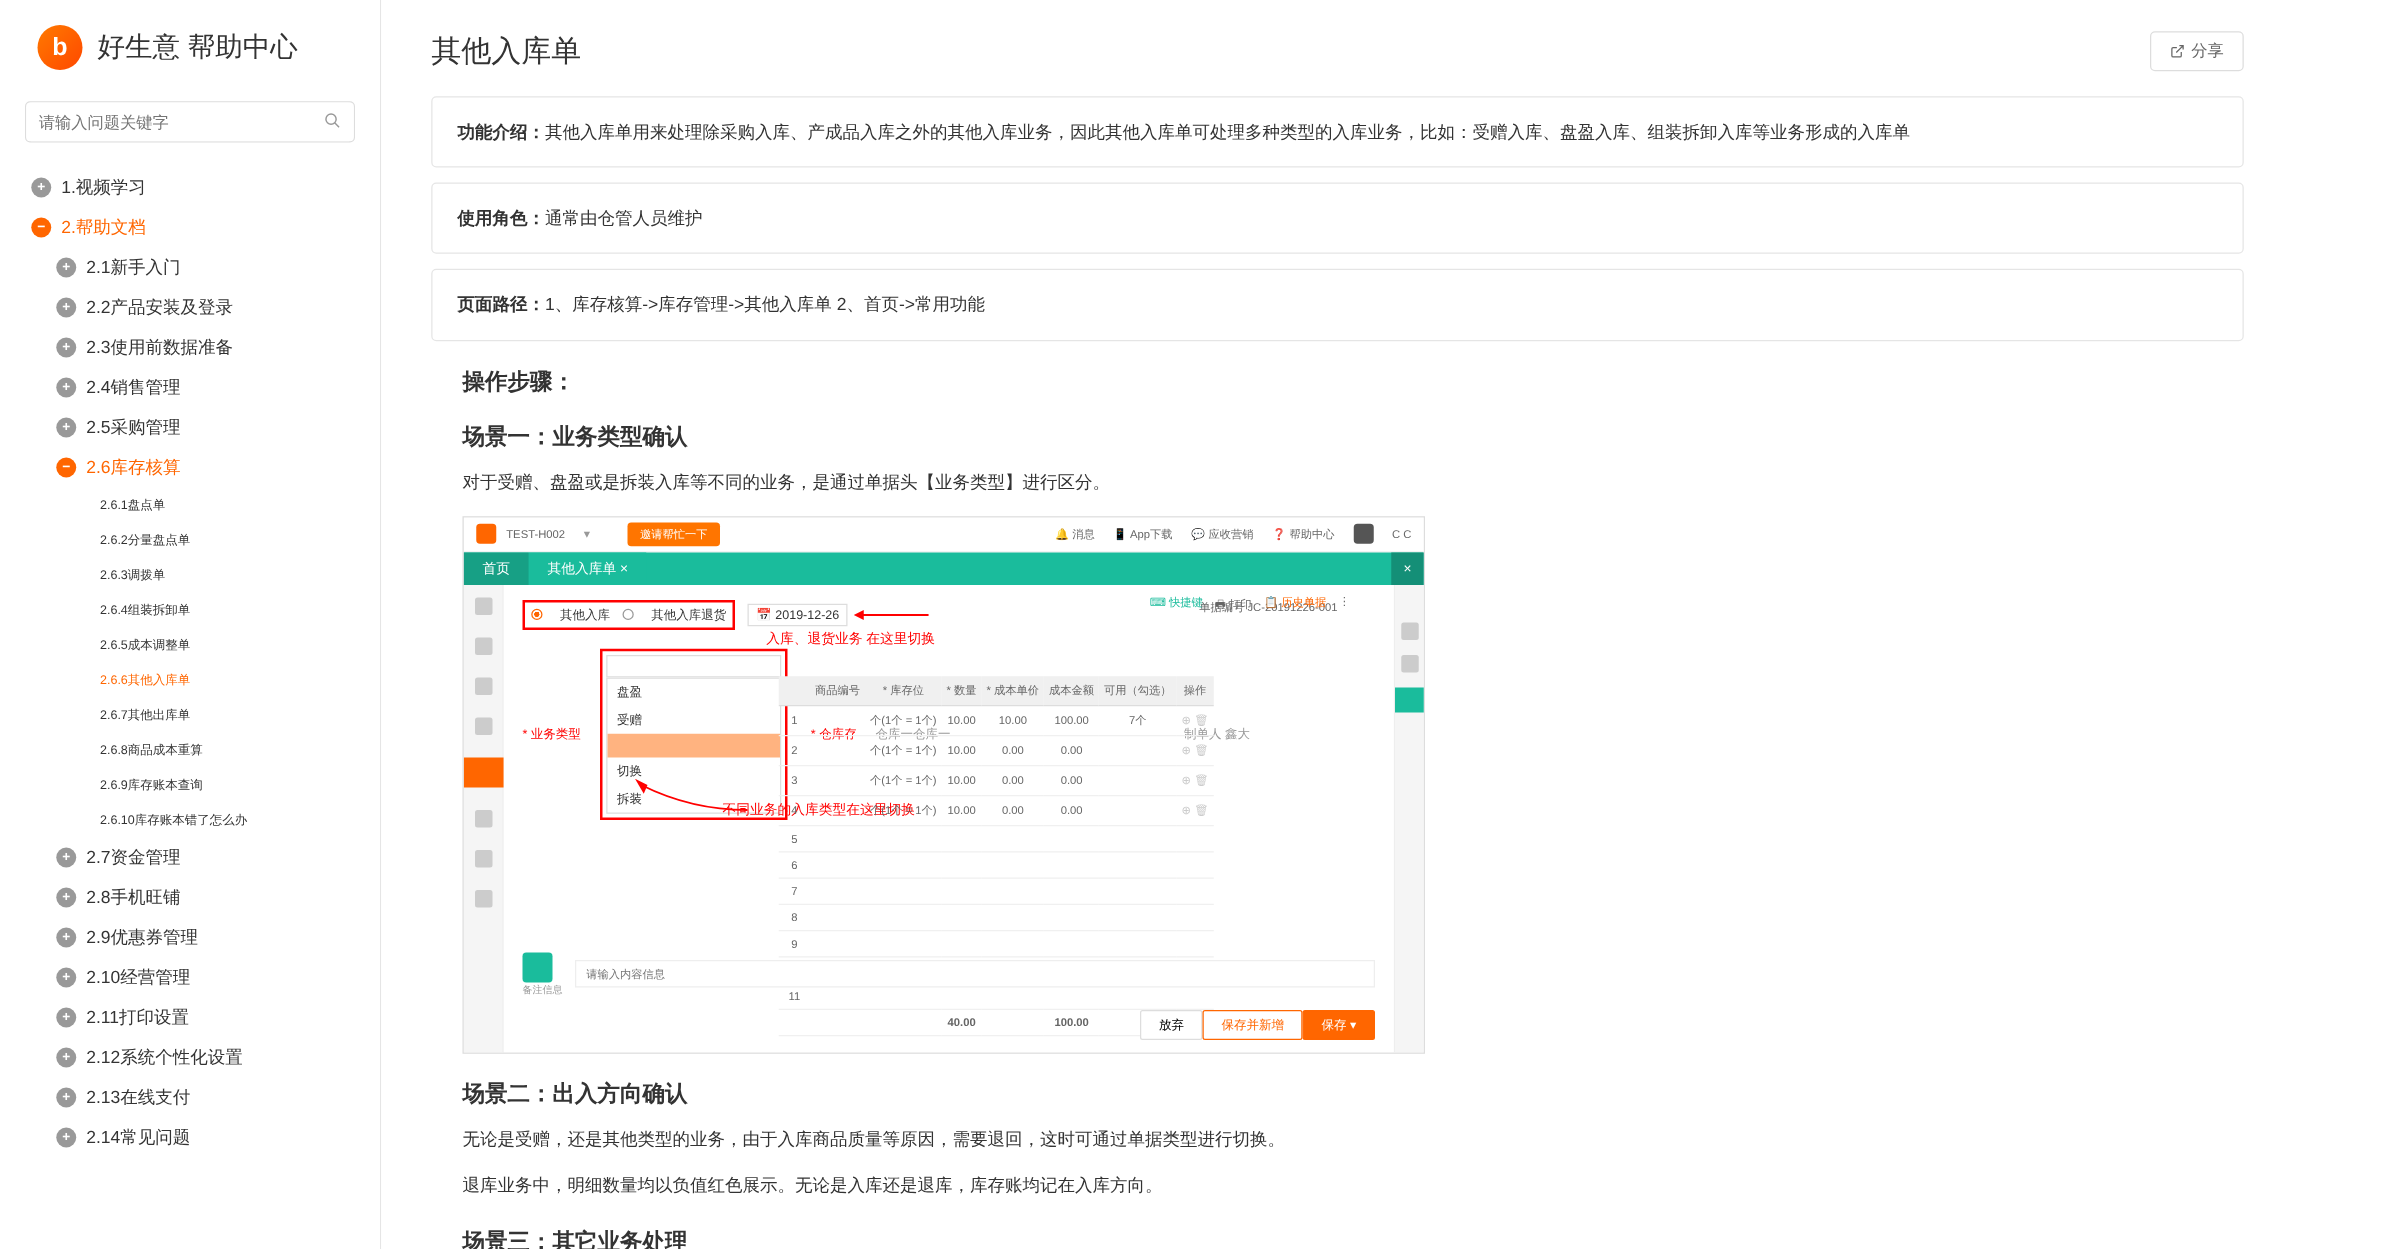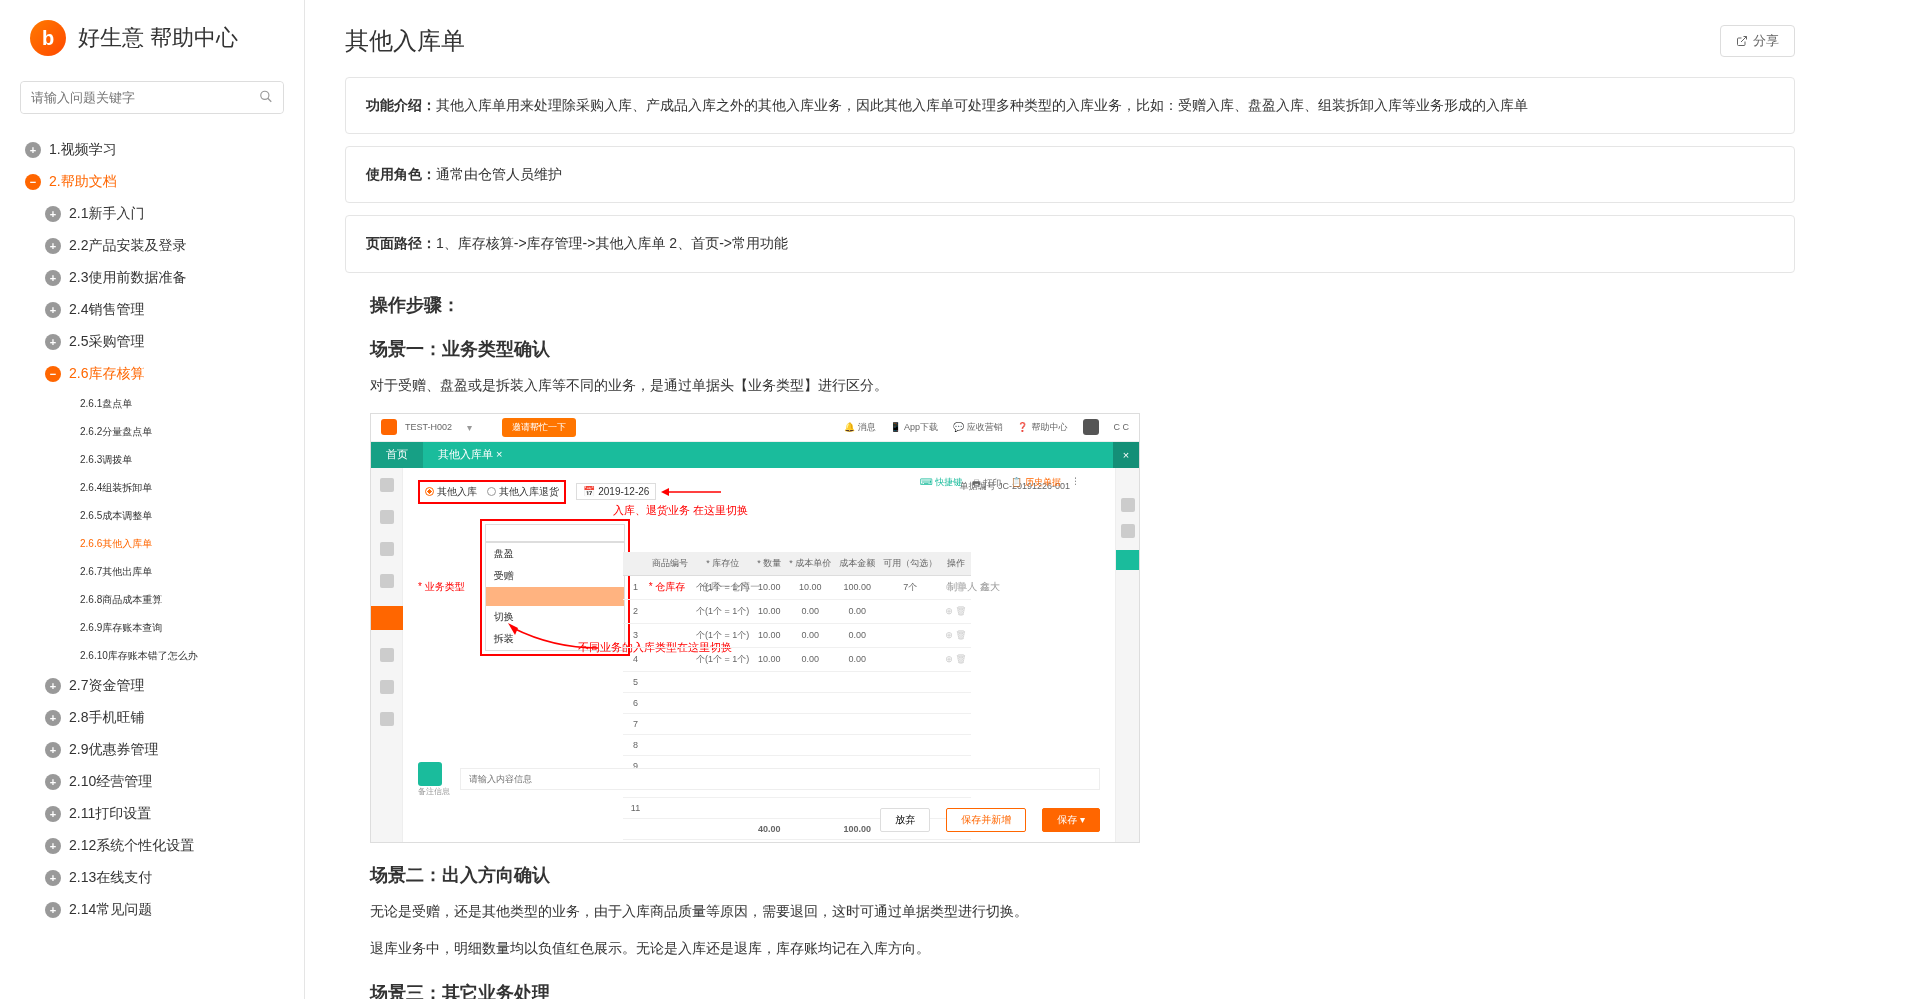--- a/index.html
+++ b/index.html
@@ -54,41 +54,41 @@
     .ss-close { margin-left: auto; width: 26px; background: #148f77; color: white; display: flex; align-items: center; justify-content: center; font-size: 11px; }
     
     .ss-body { display: flex; height: calc(100% - 54px); }
     .ss-leftnav { width: 32px; background: #f5f5f5; border-right: 1px solid #eee; display: flex; flex-direction: column; align-items: center; padding-top: 10px; gap: 18px; }
     .ss-nav-icon { width: 14px; height: 14px; background: #ccc; border-radius: 2px; }
     .ss-nav-icon.active { background: #ff6600; width: 32px; height: 24px; border-radius: 0; margin-left: 0; }
     
     .ss-content { flex: 1; padding: 12px 15px; background: white; position: relative; }
     .ss-row1 { display: flex; align-items: center; gap: 10px; font-size: 10px; margin-bottom: 8px; }
     .ss-redbox1 { border: 2px solid red; padding: 3px 5px; display: inline-flex; gap: 10px; align-items: center; }
-    .ss-radio { display: inline-flex; align-items: center; gap: 3px; font-size: 10px; }
+    .ss-radio { display: inline-flex; align-items: center; gap: 14px; font-size: 10px; }
     .ss-radio-dot { width: 9px; height: 9px; border: 1px solid #999; border-radius: 50%; }
     .ss-radio-dot.checked { border-color: #ff6600; background: radial-gradient(#ff6600 40%, white 45%); }
     .ss-date { border: 1px solid #ddd; padding: 2px 6px; font-size: 10px; }
     
     .ss-row2 { display: flex; align-items: center; gap: 15px; font-size: 10px; margin-bottom: 8px; }
     .ss-dropdown { border: 2px solid red; padding: 3px; display: inline-block; position: relative; }
     .ss-dropdown-input { border: 1px solid #ddd; width: 140px; height: 18px; font-size: 10px; padding: 0 5px; }
     .ss-dropdown-list { border: 1px solid #ddd; background: white; width: 140px; font-size: 10px; }
     .ss-dropdown-item { padding: 4px 8px; }
     .ss-dropdown-item.hover { background: #ffb380; }
     
-    .ss-table { width: 100%; font-size: 9px; border-collapse: collapse; margin-top: 16px; }
+    .ss-table { width: 100%; font-size: 9px; border-collapse: collapse; margin-top: 5px; }
     .ss-table th { background: #f0f0f0; padding: 5px 4px; text-align: center; border-bottom: 1px solid #ddd; font-weight: normal; color: #666; }
     .ss-table td { padding: 5px 4px; text-align: center; border-bottom: 1px solid #f0f0f0; color: #666; }
     .ss-table .num-col { width: 25px; }
     
     .ss-annotation2 { color: red; font-size: 11px; position: absolute; }
     .ss-arrow-svg { position: absolute; }
     
-    .ss-footer { position: absolute; bottom: 10px; right: 15px; display: flex; gap: 16px; }
+    .ss-footer { position: absolute; bottom: 10px; right: 15px; display: flex; gap: 0; }
     .ss-btn { padding: 4px 14px; font-size: 10px; border: 1px solid #ddd; background: white; border-radius: 2px; }
     .ss-btn.orange-outline { border-color: #ff6600; color: #ff6600; }
     .ss-btn.orange { background: #ff6600; color: white; border-color: #ff6600; }
     
     .ss-note-area { position: absolute; bottom: 45px; left: 15px; right: 15px; display: flex; align-items: center; gap: 10px; }
     .ss-note-icon { width: 24px; height: 24px; background: #1abc9c; border-radius: 3px; }
     .ss-note-input { flex: 1; border: 1px solid #eee; height: 22px; font-size: 9px; padding: 0 8px; }
     
     .ss-rightbar { width: 24px; background: #f5f5f5; border-left: 1px solid #eee; display: flex; flex-direction: column; align-items: center; padding-top: 30px; gap: 12px; }
     .ss-right-icon { width: 14px; height: 14px; background: #ccc; border-radius: 2px; }

